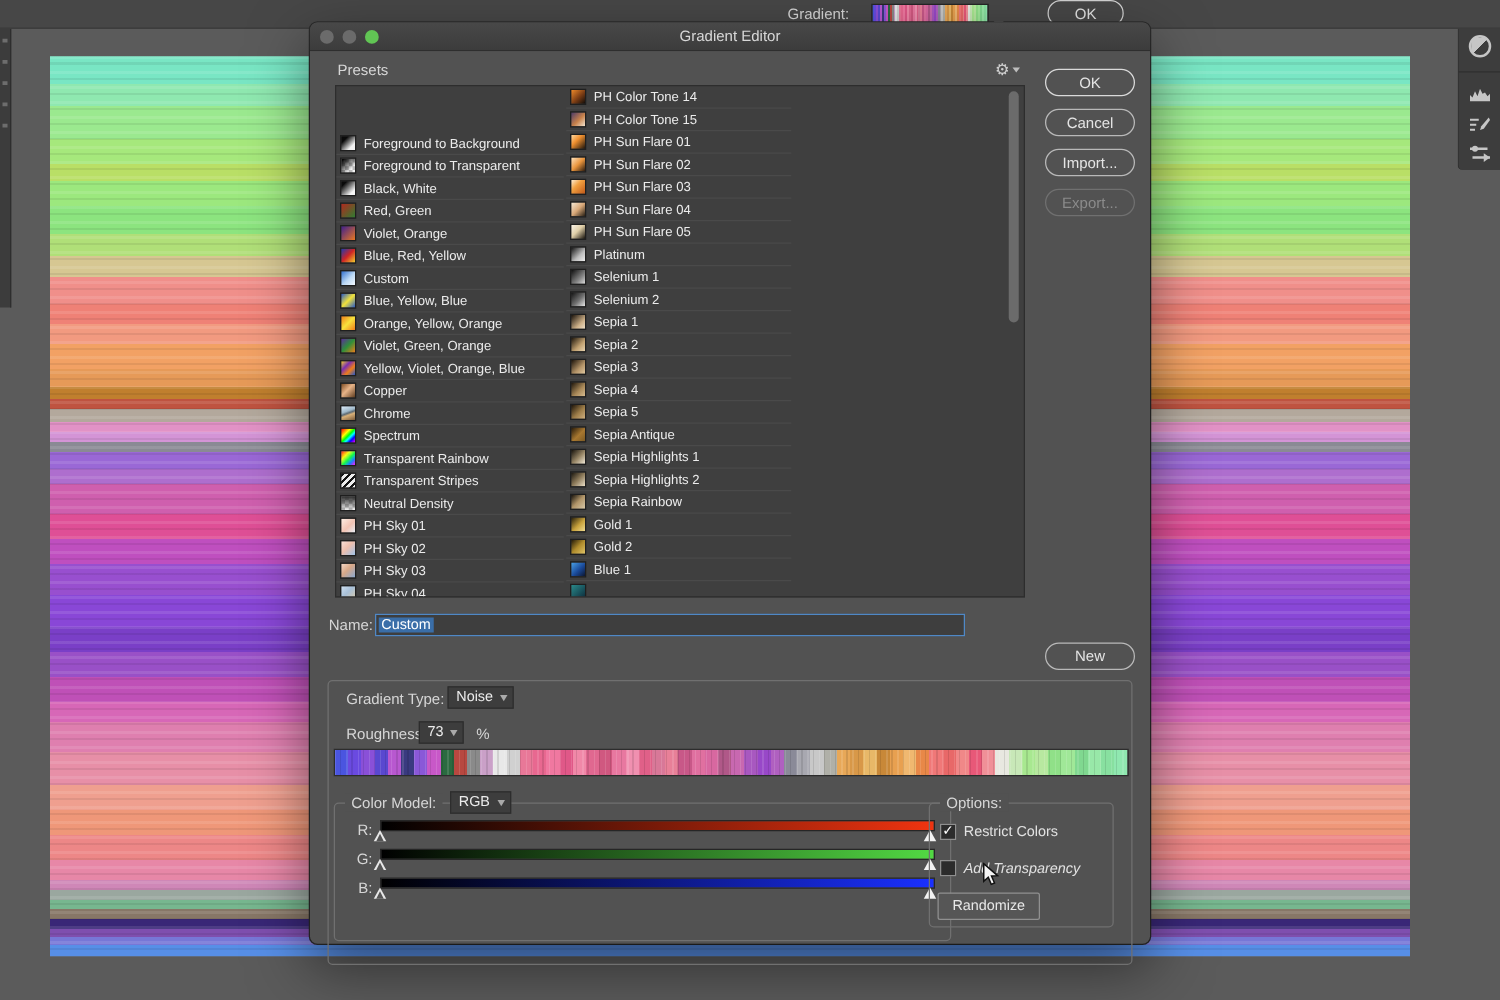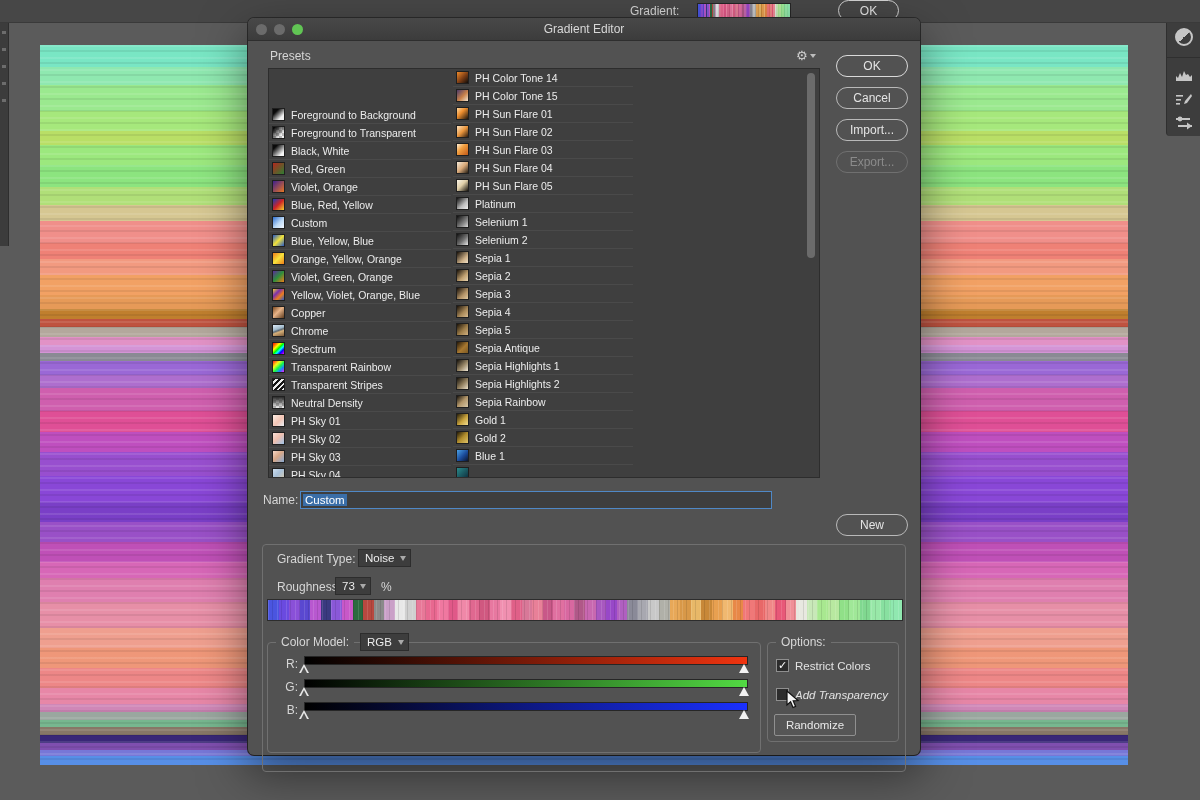--- a/index.html
+++ b/index.html
@@ -388,21 +388,21 @@
             </div>
             <div class="ch-row" style="top: 58px;">
               <span class="ch-label">B:</span>
               <span class="ch-bar" style="background-image: linear-gradient(90deg, rgb(0, 0, 0), rgb(26, 48, 255));"></span>
               <span class="handle left" style="left:31px;"></span>
               <span class="handle right" style="left:471px;"></span>
             </div>
           </div>
       </div>
 
-      <div class="abs groupbox" style="left:504px;top:97px;width:132px;height:100px;">
+      <div class="abs groupbox" style="left:480px;top:97px;width:148px;height:100px;">
         <div class="gb-label">Options:</div>
         <div class="checkbox" id="cbRestrict" style="left:8px;top:16px;">✓</div>
         <div class="cb-label" style="left:27px;top:17px;">Restrict Colors</div>
         <div class="checkbox" id="cbTransp" style="left:8px;top:45px;"></div>
         <div class="cb-label" style="left:27px;top:46px;font-style:italic;">Add Transparency</div>
         <div class="rnd-btn">Randomize</div>
       </div>
     </div>
   </div>
 

